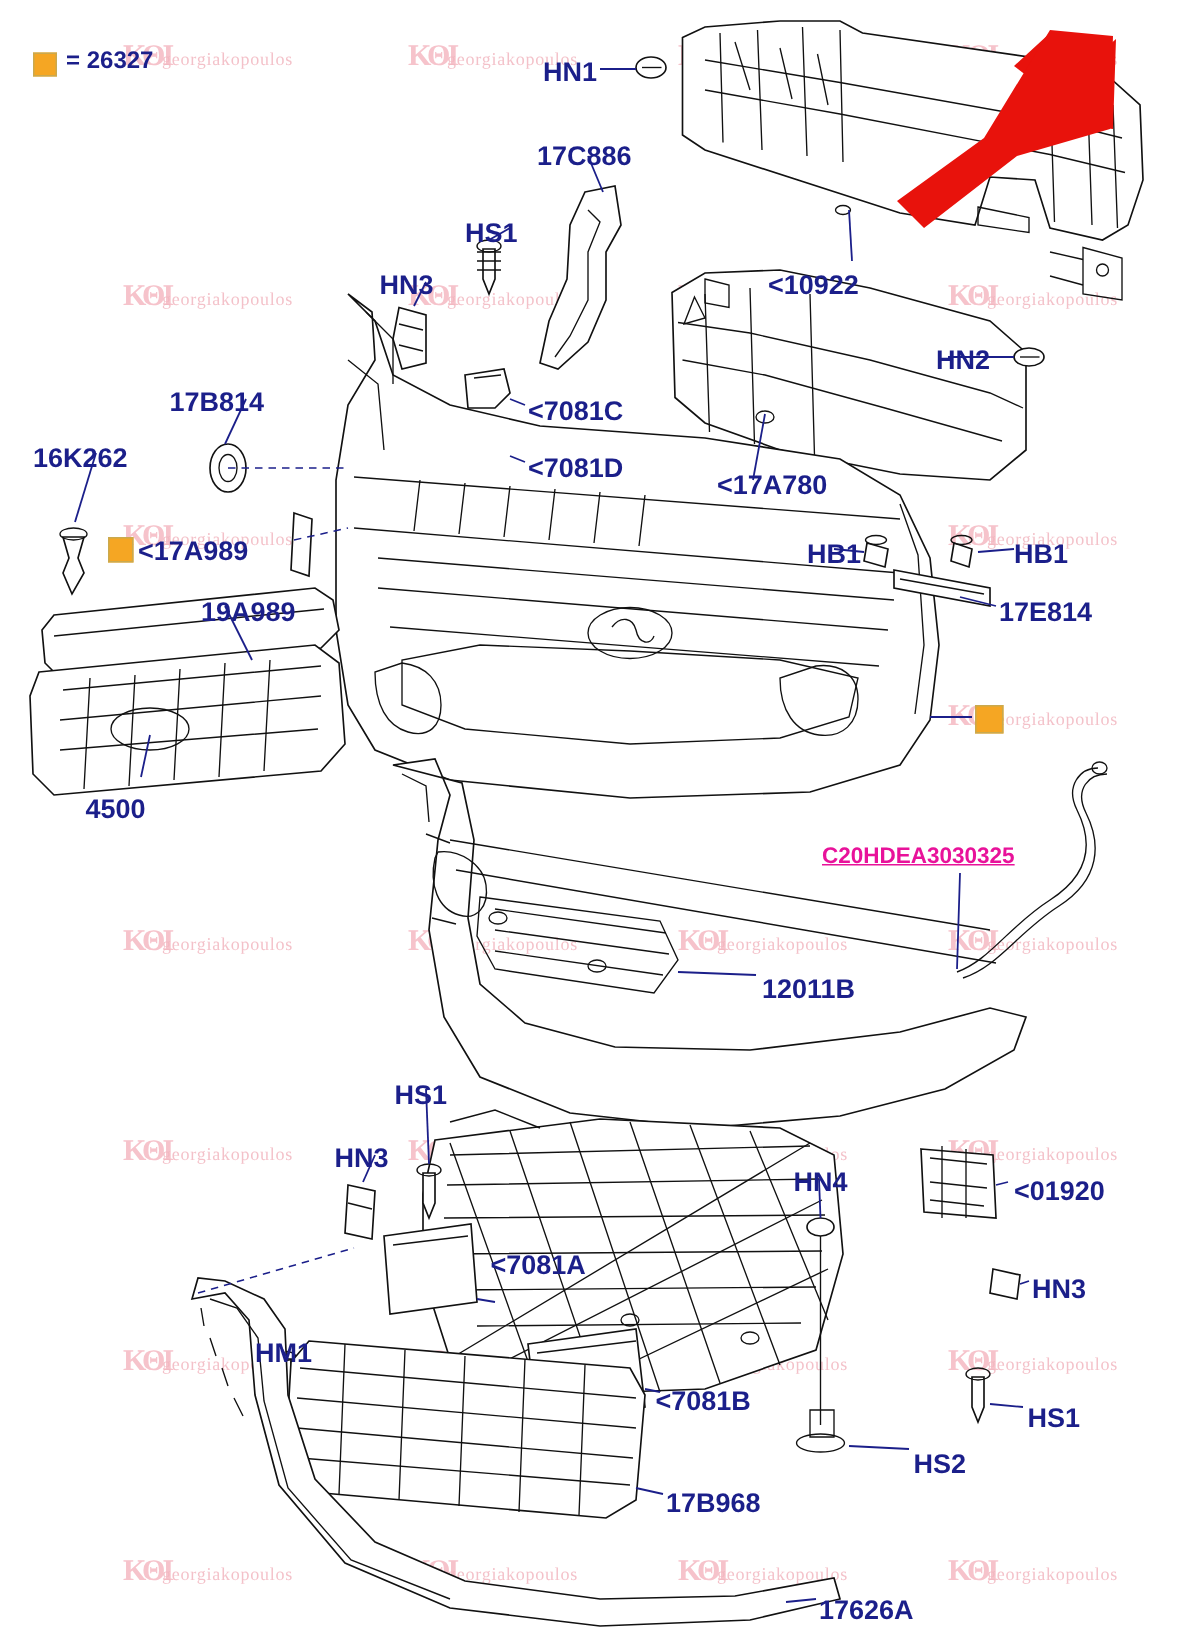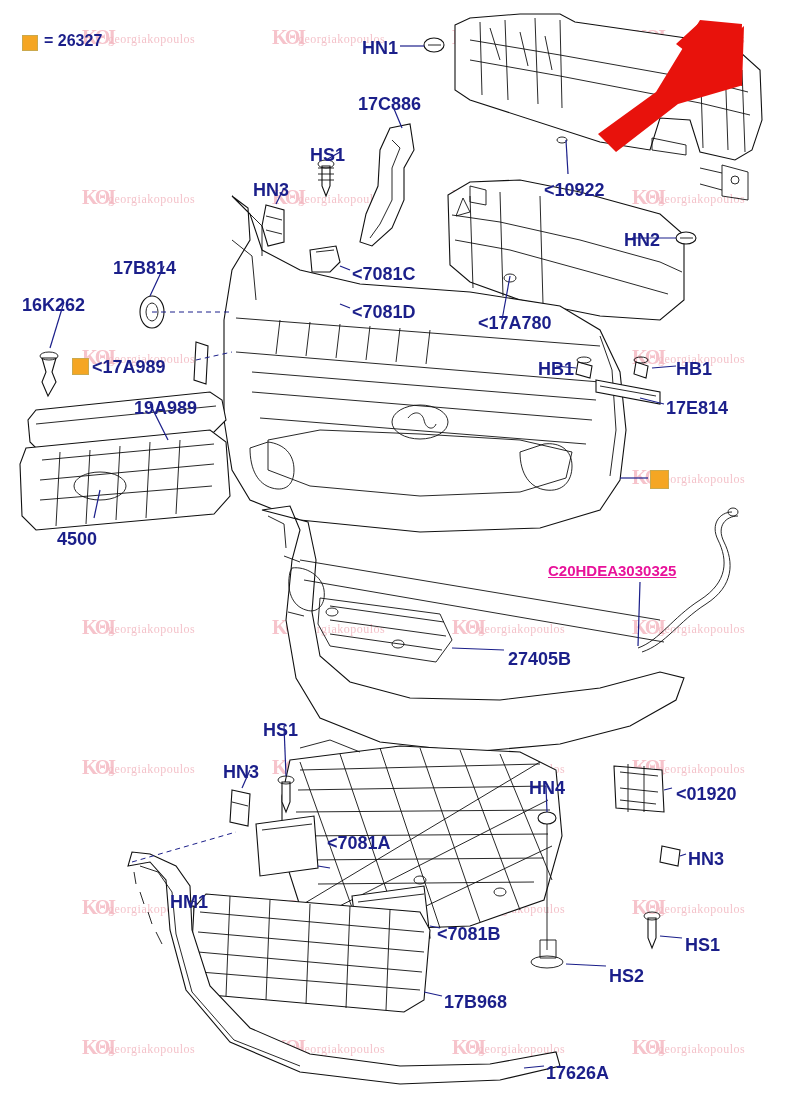--- a/index.html
+++ b/index.html
@@ -375,34 +375,34 @@
   <div class="legend-text" style="left:44px;top:32px;">= 26327</div>
 
   <div class="sq" style="left:72px;top:358px;width:15px;height:15px;"></div>
   <div class="sq" style="left:650px;top:470px;width:17px;height:17px;"></div>
 
   <div id="label-layer">
       <div class="lbl" style="left: 362px; top: 38px;">HN1</div>
       <div class="lbl" style="left: 358px; top: 94px;">17C886</div>
       <div class="lbl" style="left: 310px; top: 145px;">HS1</div>
       <div class="lbl" style="left: 253px; top: 180px;">HN3</div>
-      <div class="lbl" style="left: 544px; top: 180px;">&lt;10922</div>
+      <div class="lbl" style="left: 512px; top: 180px;">&lt;10922</div>
       <div class="lbl" style="left: 624px; top: 230px;">HN2</div>
       <div class="lbl" style="left: 113px; top: 258px;">17B814</div>
       <div class="lbl" style="left: 352px; top: 264px;">&lt;7081C</div>
       <div class="lbl" style="left: 22px; top: 295px;">16K262</div>
       <div class="lbl" style="left: 352px; top: 302px;">&lt;7081D</div>
       <div class="lbl" style="left: 478px; top: 313px;">&lt;17A780</div>
       <div class="lbl" style="left: 92px; top: 357px; text-align: center;">&lt;17A989</div>
       <div class="lbl" style="left: 538px; top: 359px;">HB1</div>
       <div class="lbl" style="left: 676px; top: 359px;">HB1</div>
       <div class="lbl" style="left: 134px; top: 398px;">19A989</div>
       <div class="lbl" style="left: 666px; top: 398px;">17E814</div>
       <div class="lbl" style="left: 57px; top: 529px;">4500</div>
-      <div class="lbl" style="left: 508px; top: 649px;">27405B</div>
+      <div class="lbl" style="left: 508px; top: 649px;">12011B</div>
       <div class="lbl" style="left: 263px; top: 720px;">HS1</div>
       <div class="lbl" style="left: 223px; top: 762px;">HN3</div>
       <div class="lbl" style="left: 529px; top: 778px;">HN4</div>
       <div class="lbl" style="left: 676px; top: 784px;">&lt;01920</div>
       <div class="lbl" style="left: 688px; top: 849px;">HN3</div>
       <div class="lbl" style="left: 327px; top: 833px;">&lt;7081A</div>
       <div class="lbl" style="left: 170px; top: 892px;">HM1</div>
       <div class="lbl" style="left: 437px; top: 924px;">&lt;7081B</div>
       <div class="lbl" style="left: 685px; top: 935px;">HS1</div>
       <div class="lbl" style="left: 609px; top: 966px;">HS2</div>

